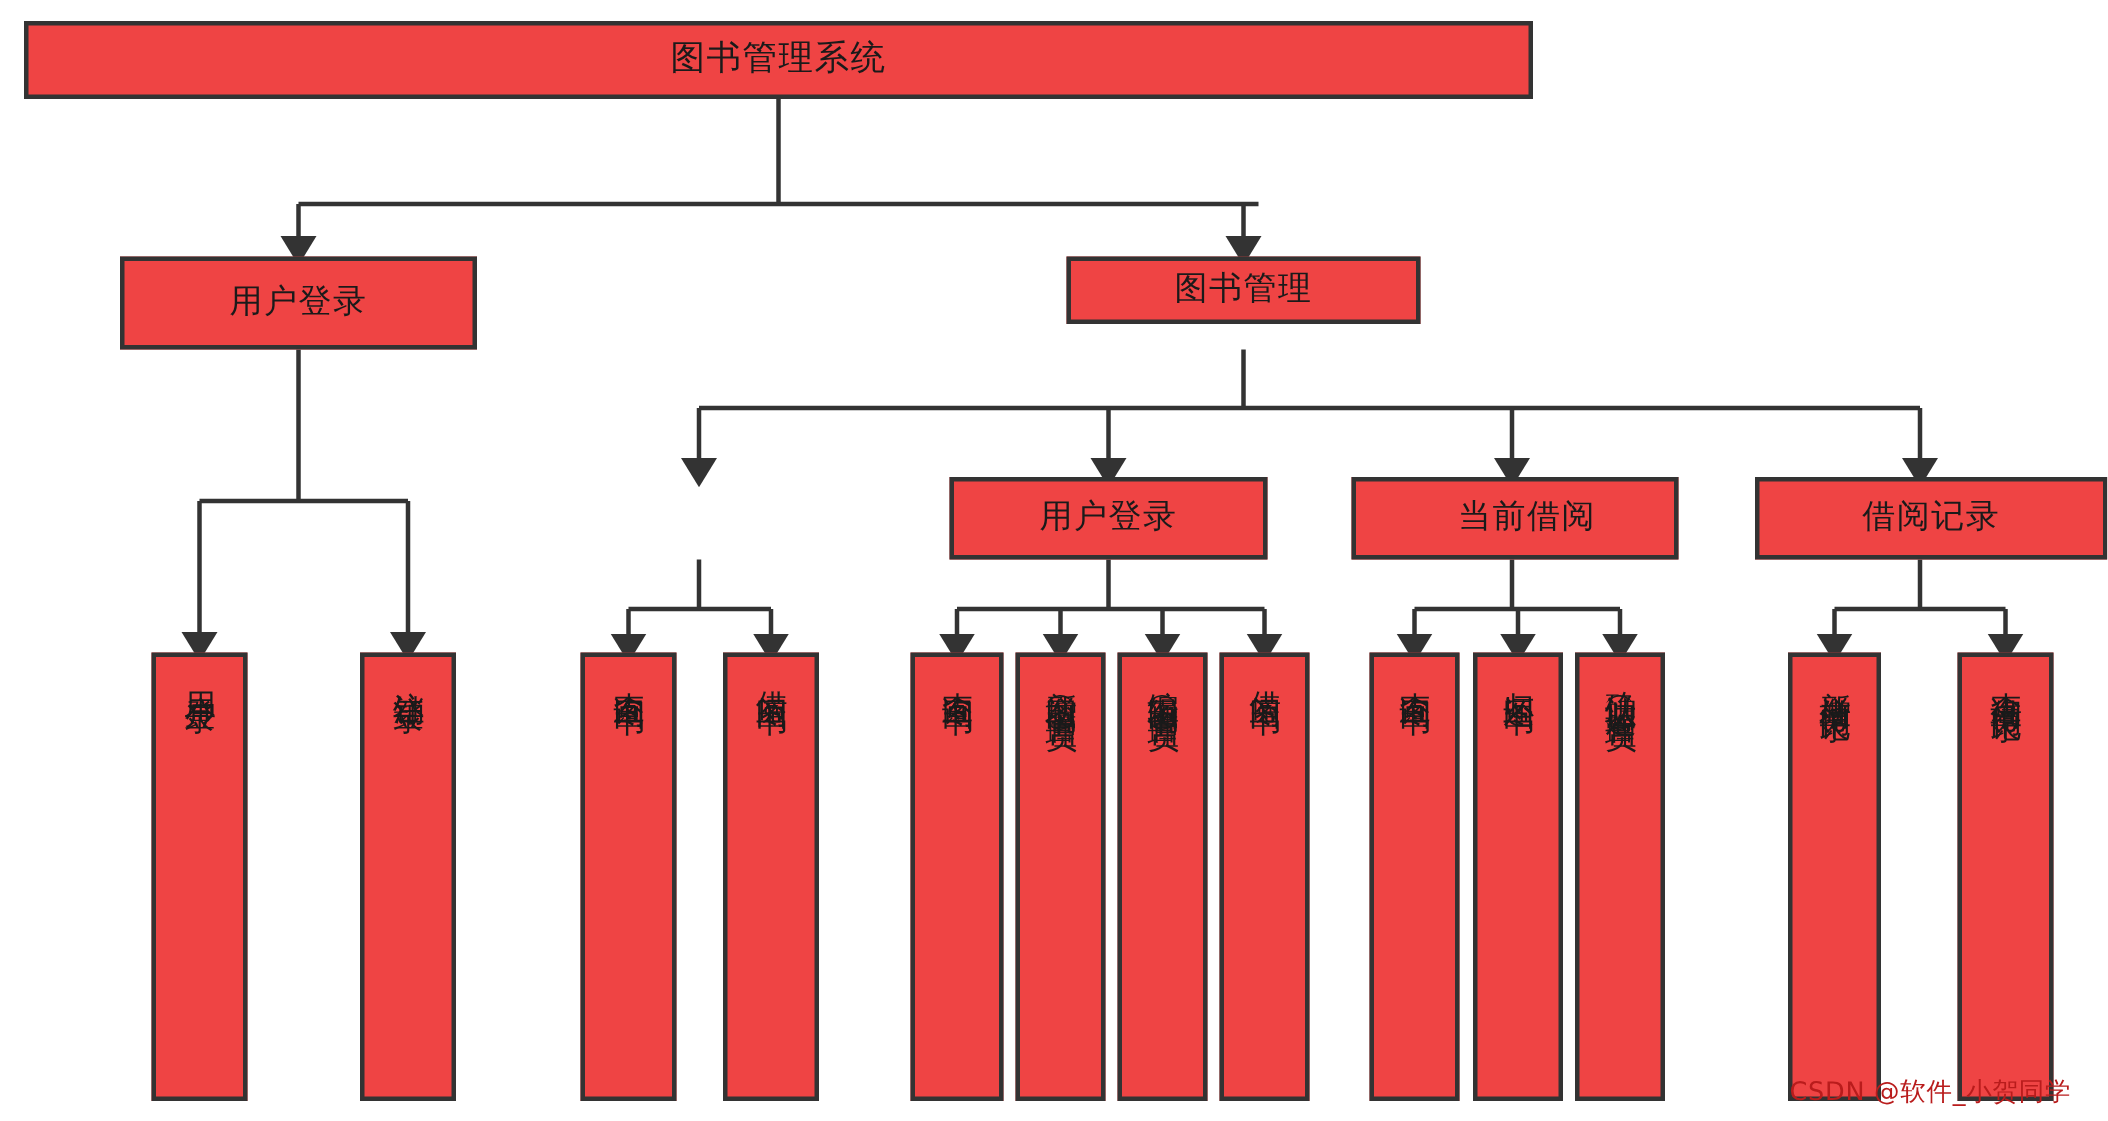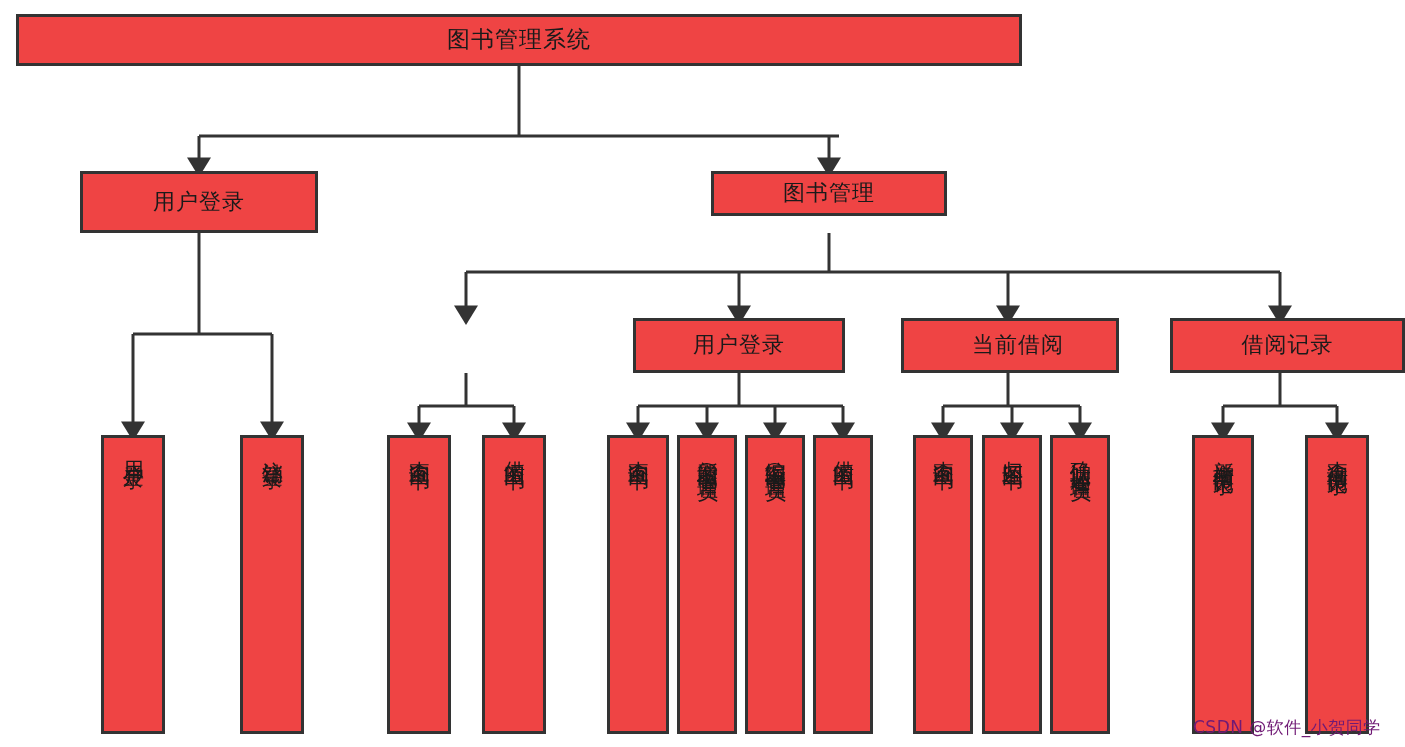--- a/index.html
+++ b/index.html
@@ -54,21 +54,21 @@
     writing-mode: vertical-rl;
     text-orientation: upright;
     letter-spacing: 3px;
     white-space: nowrap;
     line-height: 1;
     display: block;
   }
   .watermark {
     position: absolute;
     font-size: 17px;
-    color: #701a75;
+    color: #b91c1c;
     white-space: nowrap;
     letter-spacing: 0.5px;
     font-family: "DejaVu Sans", "Liberation Sans", sans-serif;
   }
 </style>
 </head>
 <body>
 
 <div id="canvas">
 

